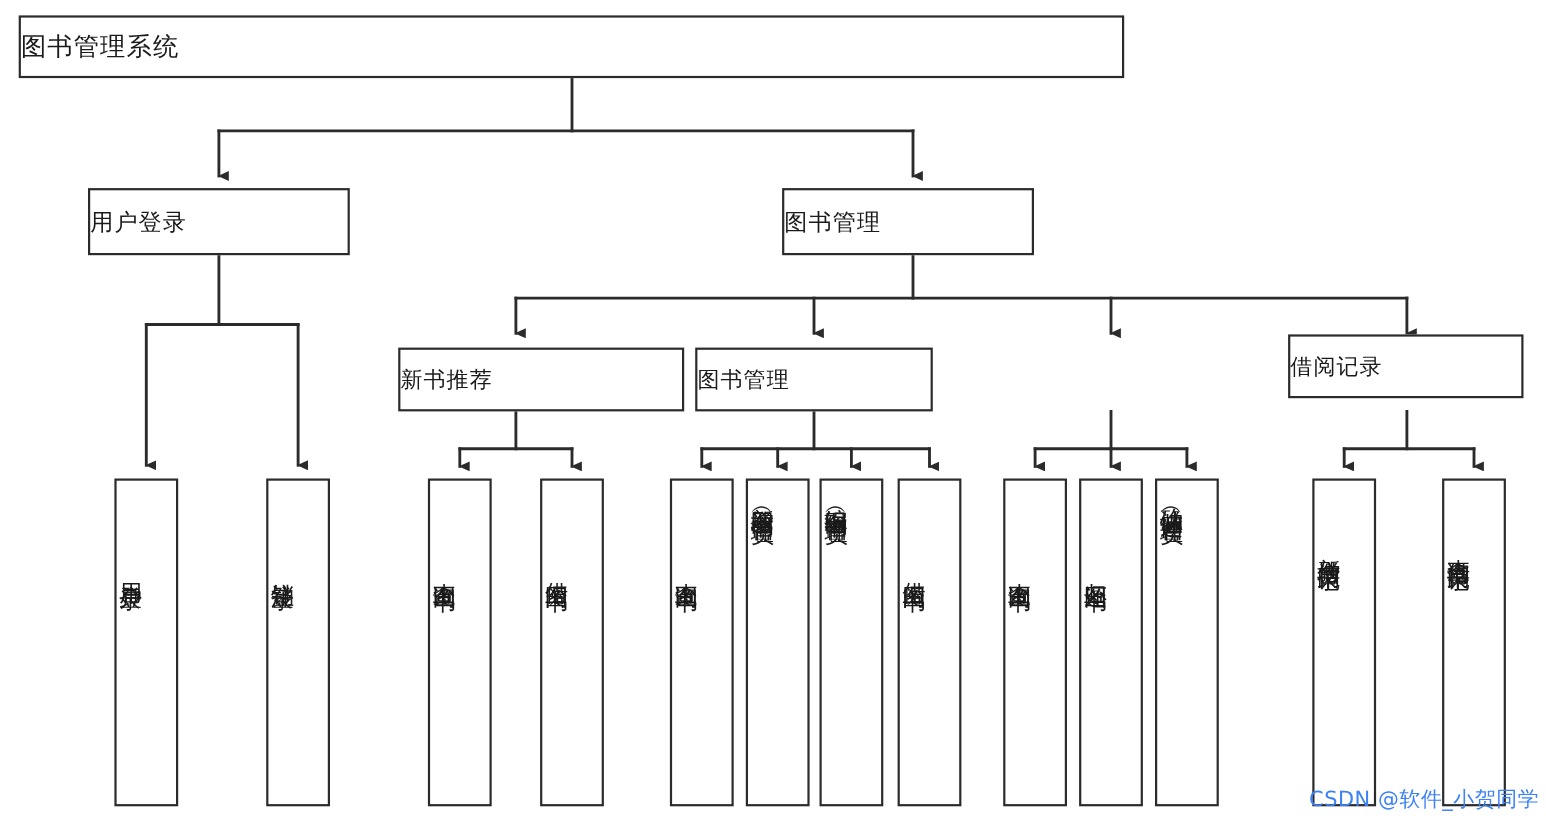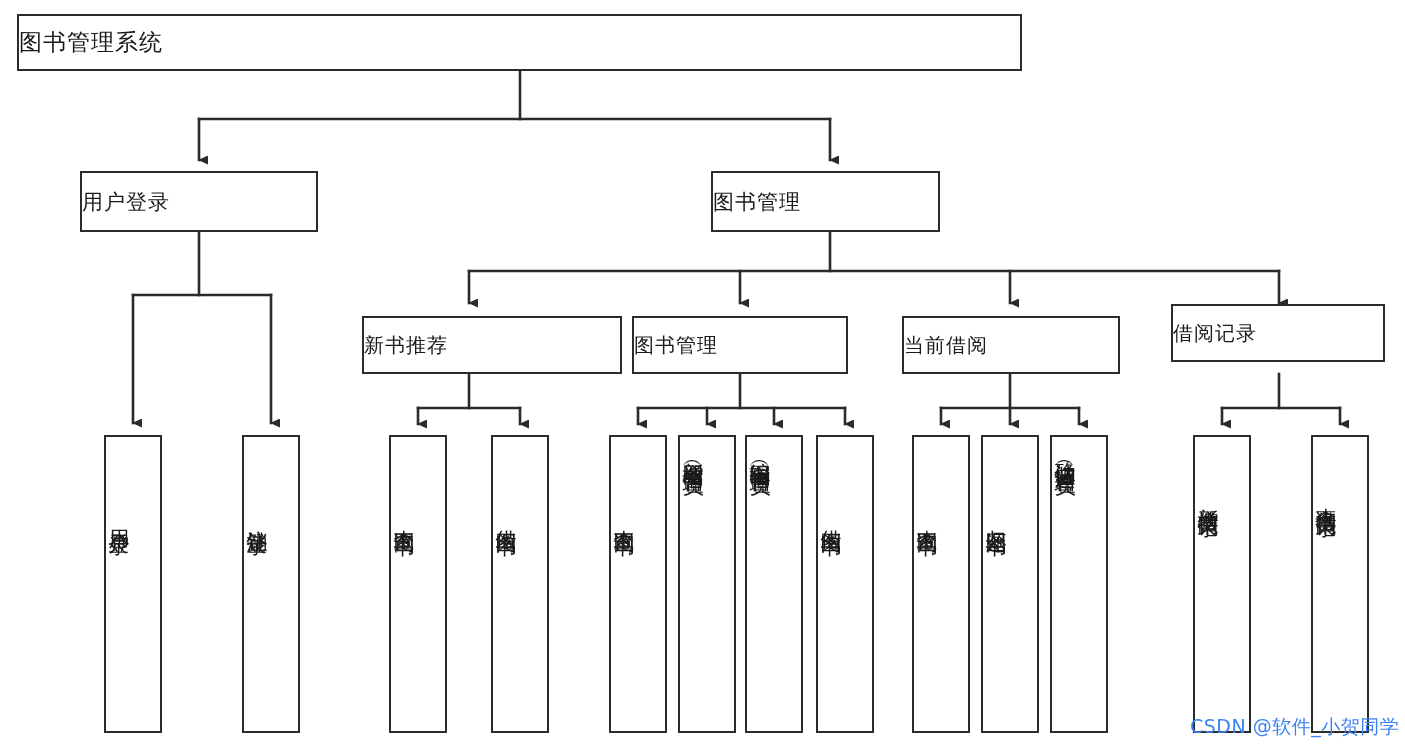--- a/index.html
+++ b/index.html
@@ -149,23 +149,20 @@
   <div class="node node-l1" style="left:711px; top:171px; width:229px; height:61px;">
     <span>图书管理</span>
   </div>
 
   <div class="node node-l2" style="left:362px; top:316px; width:260px; height:58px;">
     <span>新书推荐</span>
   </div>
   <div class="node node-l2" style="left:632px; top:316px; width:216px; height:58px;">
     <span>图书管理</span>
   </div>
-  <div class="node node-l2" style="left:902px; top:316px; width:218px; height:58px;">
-    <span>当前借阅</span>
-  </div>
   <div class="node node-l2" style="left:1171px; top:304px; width:214px; height:58px;">
     <span>借阅记录</span>
   </div>
 
   <div class="node node-leaf leaf-short" style="left:104px; top:435px; width:58px; height:298px;">
     <span class="vlabel">用户登录</span>
   </div>
   <div class="node node-leaf leaf-short" style="left:242px; top:435px; width:58px; height:298px;">
     <span class="vlabel">注销登录</span>
   </div>

